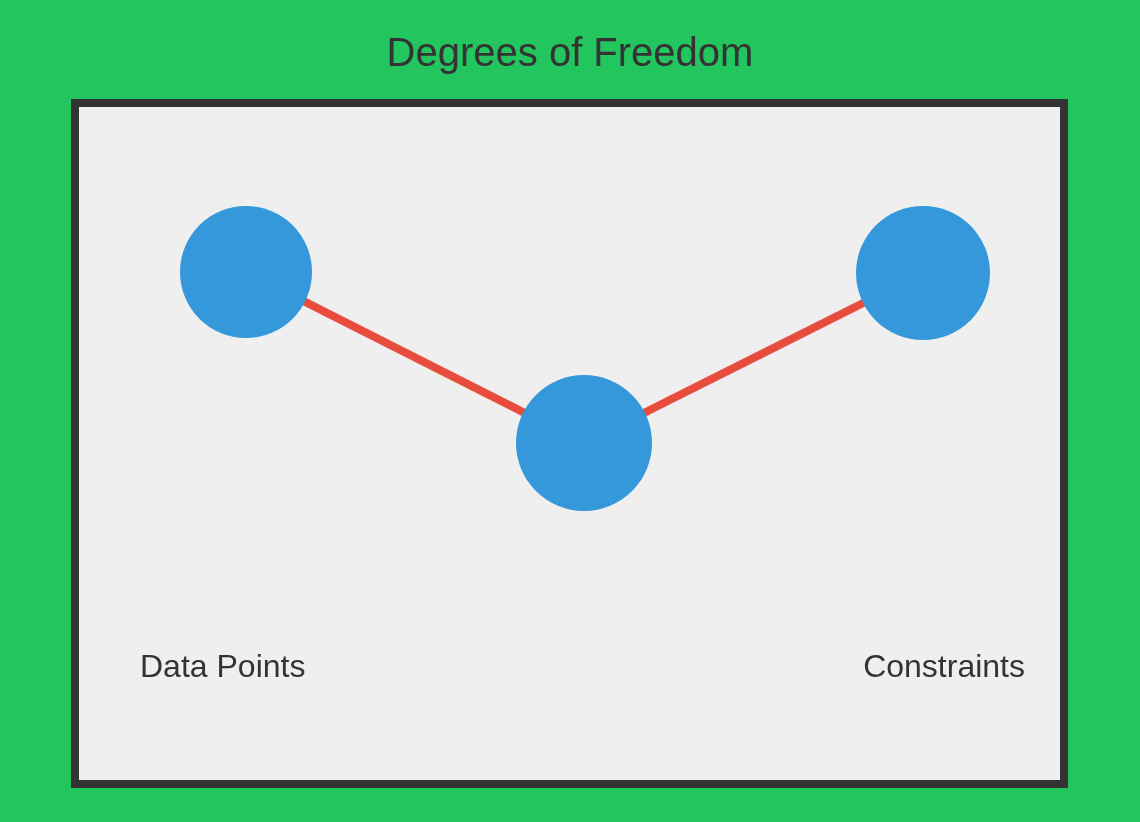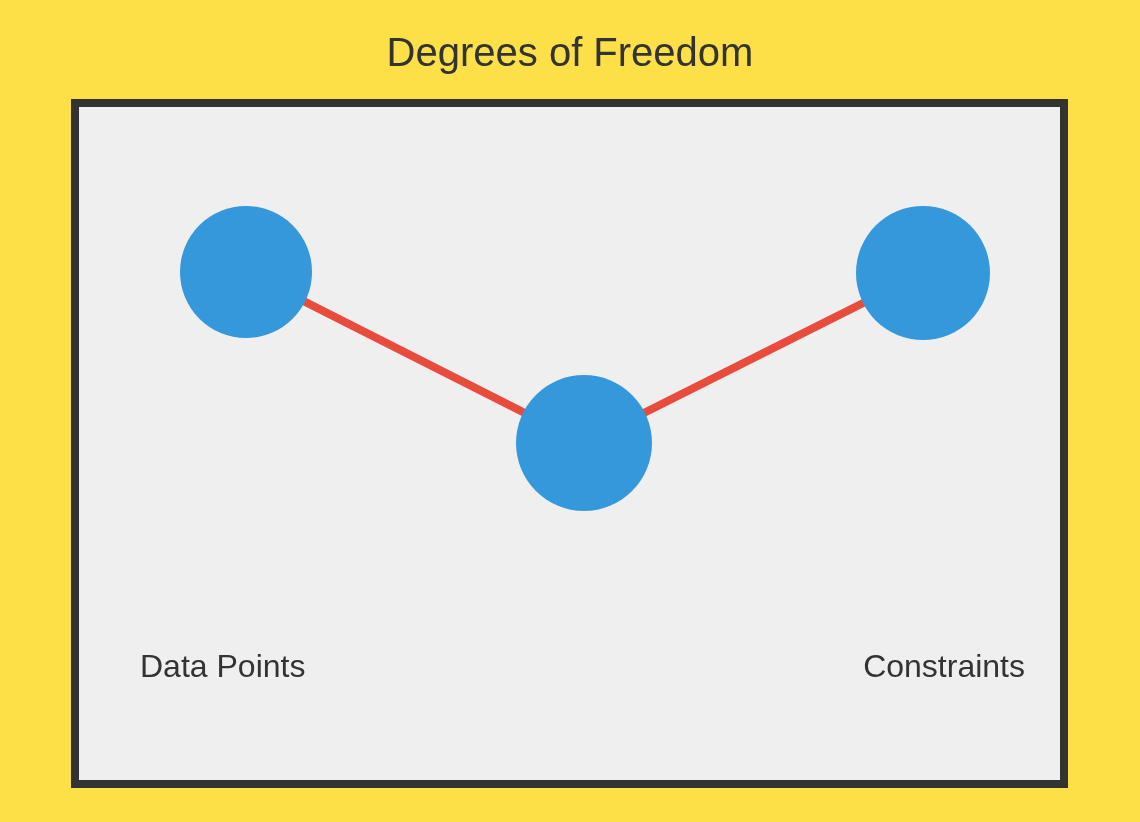--- a/index.html
+++ b/index.html
@@ -10,21 +10,21 @@
   body {
     width: 1140px;
     height: 822px;
     overflow: hidden;
     font-family: "Liberation Sans", sans-serif;
   }
   #stage {
     position: relative;
     width: 1140px;
     height: 822px;
-    background: #fde047;
+    background: #22c55e;
   }
   #figure-title {
     position: absolute;
     left: 0;
     top: 26px;
     width: 1140px;
     text-align: center;
     font-size: 40px;
     line-height: 52px;
     color: #333333;

